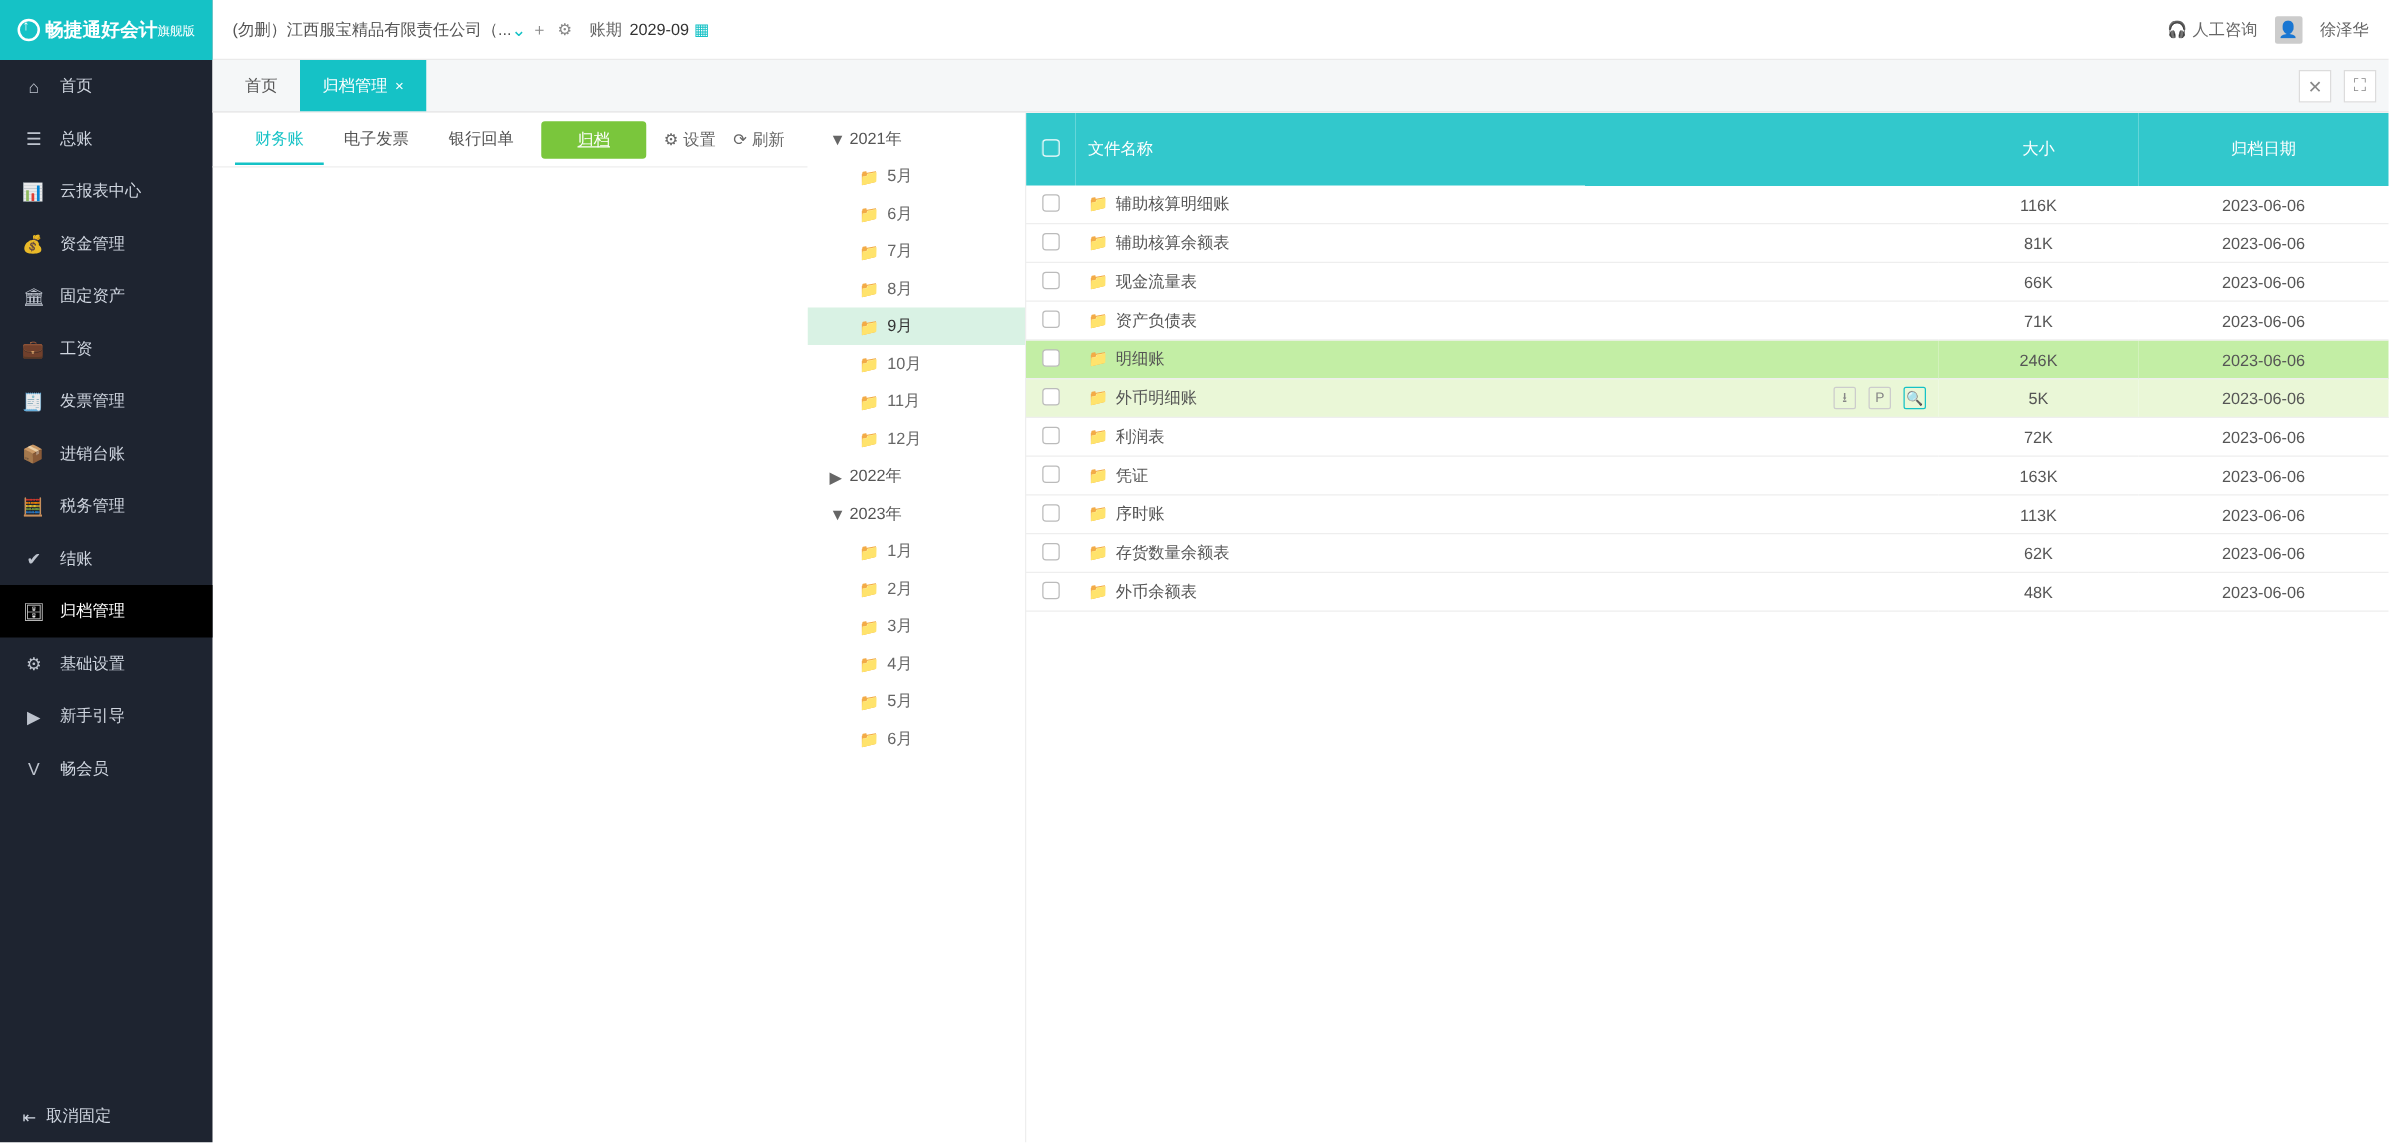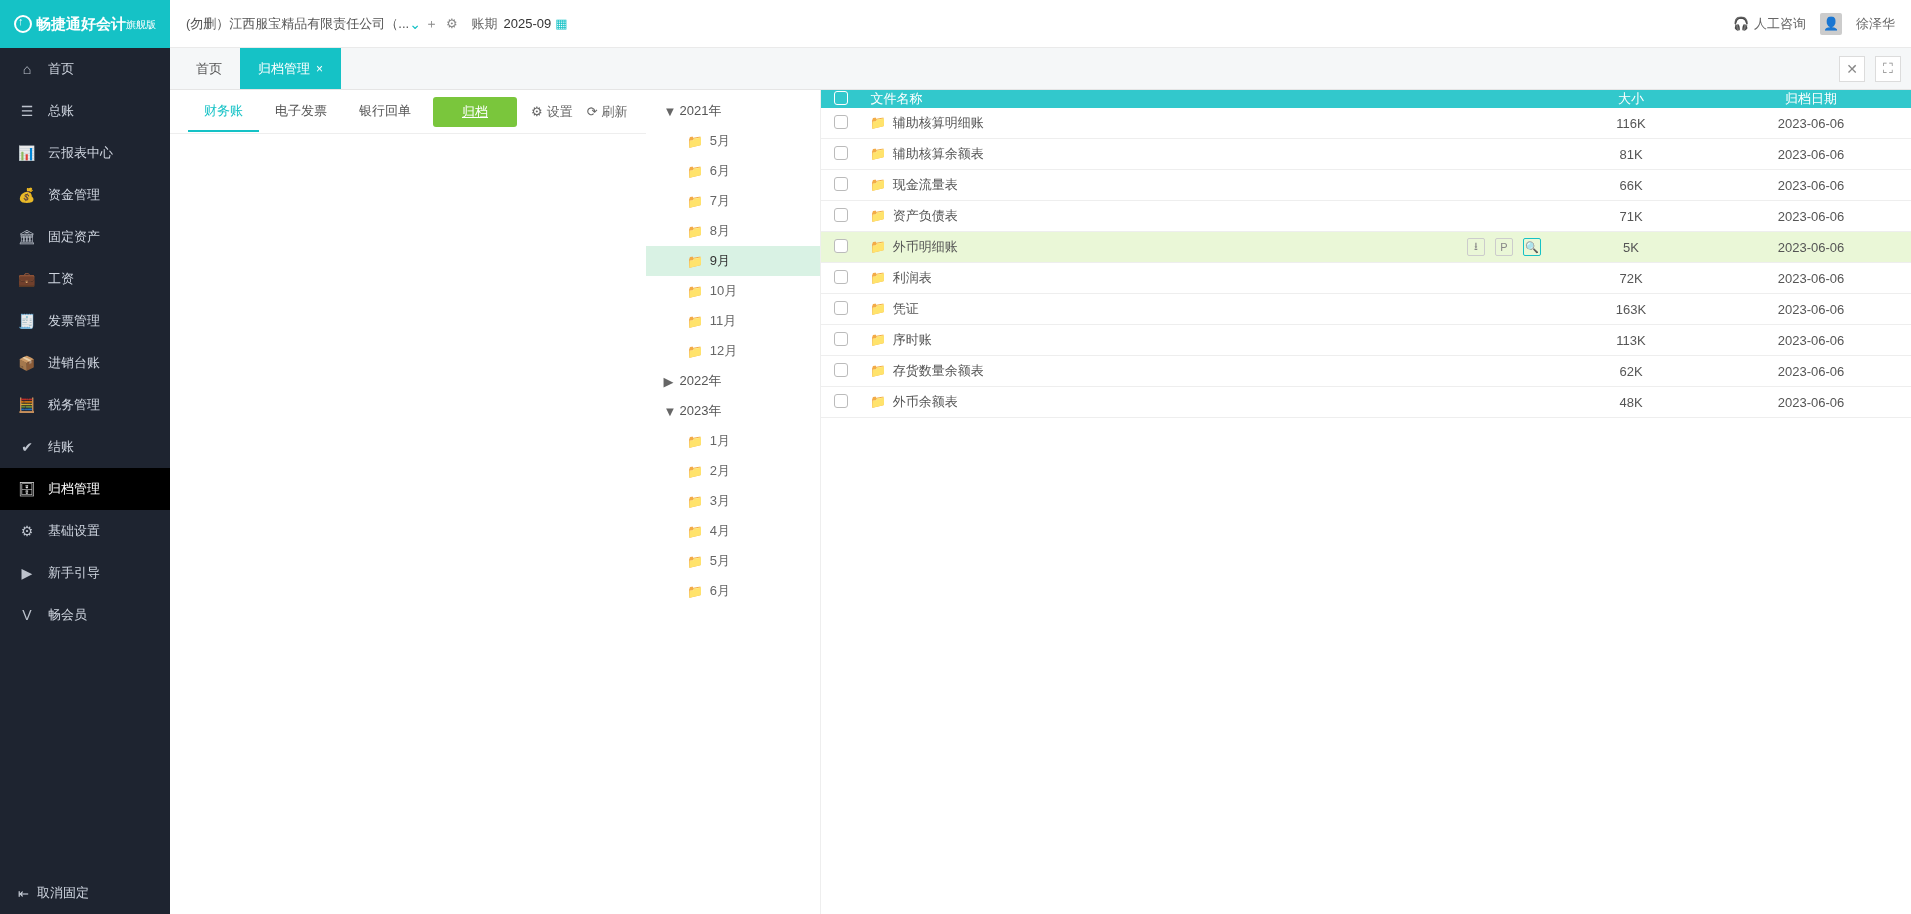--- a/index.html
+++ b/index.html
@@ -55,21 +55,21 @@
   .tree-node { display: flex; align-items: center; gap: 6px; padding: 6px 10px 6px 18px; cursor: pointer; color: #555; }
   .tree-node.year { font-weight: 500; }
   .tree-node.month { padding-left: 42px; color: #666; }
   .tree-node.month.active { background: #d9f2e4; color: #333; }
   .tree-caret { width: 10px; display: inline-block; color: #666; }
   .folder-icon { color: #bfbfbf; font-size: 13px; }
   .tree-node.month.active .folder-icon { color: #15c2c6; }
 
   .table-wrap { flex: 1; overflow: auto; position: relative; }
   table { width: 100%; border-collapse: collapse; table-layout: fixed; }
-  thead th { background: #32c8cc; color: #fff; font-weight: 500; text-align: left; padding: 0 10px; position: sticky; top: 0; }
+  thead th { background: #32c8cc; color: #fff; font-weight: 500; text-align: left; padding: 20px 10px; position: sticky; top: 0; }
   thead th.center { text-align: center; margin-top: 32px; }
   tbody td { padding: 6px 10px; border-bottom: 1px solid #eee; color: #555; }
   tbody td.center { text-align: center; }
   tbody tr.selected { background: #c3eea5 !important; }
   tbody tr.hovered { background: #eaf7d7; }
   .chk { width: 14px; height: 14px; border: 1px solid #bbb; border-radius: 3px; display: inline-block; background: #fff; }
   .chk-header { width: 14px; height: 14px; border: 1px solid #fff; border-radius: 3px; display: inline-block; }
   .file-icon { color: #9ad2d4; margin-right: 6px; font-size: 13px; }
   tr.selected .file-icon, tr.hovered .file-icon { color: #5fbf63; }
   .row-actions { display: inline-flex; gap: 10px; color: #888; float: right; }
@@ -163,21 +163,21 @@
 </div>
 
 <div class="main">
 
   <div class="topbar">
     <span class="company">(勿删）江西服宝精品有限责任公司（...</span>
     <span class="dropdown-caret">⌄</span>
     <span class="icon-btn">＋</span>
     <span class="icon-btn">⚙</span>
     <span class="period-label">账期</span>
-    <span class="period-value">2025-09</span>
+    <span class="period-value">2029-09</span>
     <span class="icon-btn" style="color:#15c2c6;">▦</span>
     <div class="right">
       <span style="display:flex;align-items:center;gap:4px;">
         <span>🎧</span>
         <span>人工咨询</span>
       </span>
       <span class="avatar">👤</span>
       <span>徐泽华</span>
     </div>
   </div>
@@ -326,20 +326,26 @@
     <td><span class="file-icon">📁</span>现金流量表</td>
     <td class="center">66K</td>
     <td class="center">2023-06-06</td>
               </tr>
               <tr>
     <td class="center"><span class="chk"></span></td>
     <td><span class="file-icon">📁</span>资产负债表</td>
     <td class="center">71K</td>
     <td class="center">2023-06-06</td>
               </tr>
+              <tr class="selected">
+    <td class="center"><span class="chk"></span></td>
+    <td><span class="file-icon">📁</span>明细账</td>
+    <td class="center">246K</td>
+    <td class="center">2023-06-06</td>
+              </tr>
               <tr class="hovered">
     <td class="center"><span class="chk"></span></td>
     <td><span class="file-icon">📁</span>外币明细账<span class="row-actions">
       <span class="ra">⭳</span>
       <span class="ra">P</span>
       <span class="ra view">🔍</span>
     </span></td>
     <td class="center">5K</td>
     <td class="center">2023-06-06</td>
               </tr>

